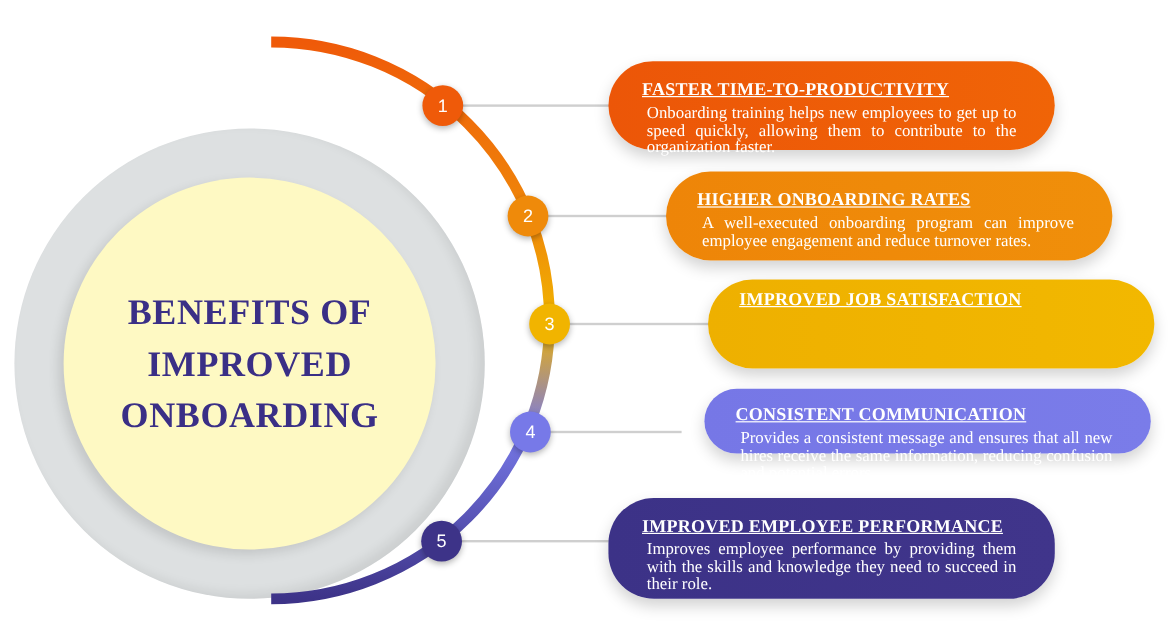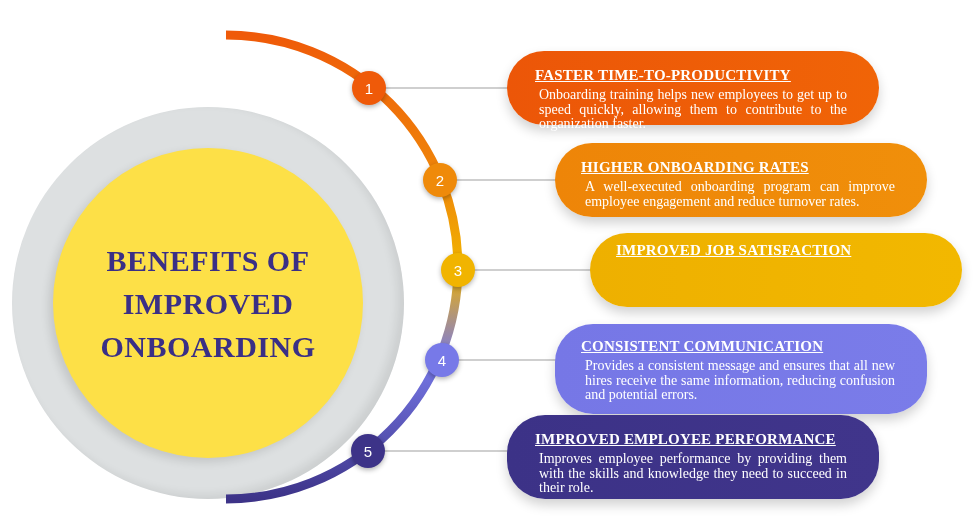--- a/index.html
+++ b/index.html
@@ -1,18 +1,18 @@
 <!DOCTYPE html>
 <html><head>
 <meta charset="utf-8">
 <style>
   html,body{margin:0;padding:0;background:#ffffff;}
   body{width:980px;height:529px;position:relative;overflow:hidden;font-family:"Liberation Serif","DejaVu Serif",serif;}
   .ring{position:absolute;left:12px;top:107px;width:392px;height:392px;border-radius:50%;background:#dde0e1;box-shadow:inset -6px -4px 10px rgba(0,0,0,0.08);}
-  .core{position:absolute;left:53px;top:148px;width:310px;height:310px;border-radius:50%;background:#fde047;box-shadow:-4px 4px 10px rgba(0,0,0,0.12);display:flex;align-items:center;justify-content:center;}
+  .core{position:absolute;left:53px;top:148px;width:310px;height:310px;border-radius:50%;background:#fef9c3;box-shadow:-4px 4px 10px rgba(0,0,0,0.12);display:flex;align-items:center;justify-content:center;}
   .title{color:#3a2f86;font-weight:bold;font-size:30px;line-height:43px;text-align:center;letter-spacing:0.5px;}
   svg.arc{position:absolute;left:0;top:0;}
   .node{position:absolute;width:34px;height:34px;border-radius:50%;color:#fff;font-family:"Liberation Sans",sans-serif;font-size:15px;display:flex;align-items:center;justify-content:center;box-shadow:0 2px 5px rgba(0,0,0,0.3);}
   .conn{position:absolute;height:2px;background:#cfcfcf;}
   .card{position:absolute;border-radius:38px;color:#fff;box-shadow:0 6px 12px rgba(0,0,0,0.18);box-sizing:border-box;padding:0 28px;}
   .card h3{margin:0;font-size:15px;font-weight:bold;line-height:18px;letter-spacing:0.2px;text-decoration:underline;}
   .card p{margin:4px;font-size:14px;line-height:14.5px;text-align:justify;}
 </style>
 </head>
 <body>
@@ -65,20 +65,20 @@
   <h3>FASTER TIME-TO-PRODUCTIVITY</h3>
   <p>Onboarding training helps new employees to get up to speed quickly, allowing them to contribute to the organization faster.</p>
 </div>
 <div class="card" style="left:555px;top:143px;width:372px;height:74px;padding-top:15px;padding-left:26px;background:linear-gradient(90deg,#ee8508,#f08f0a);">
   <h3>HIGHER ONBOARDING RATES</h3>
   <p>A well-executed onboarding program can improve employee engagement and reduce turnover rates.</p>
 </div>
 <div class="card" style="left:590px;top:233px;width:372px;height:74px;padding-top:8px;padding-left:26px;background:linear-gradient(90deg,#eeb000,#f2b800);">
   <h3>IMPROVED JOB SATISFACTION</h3>
 </div>
-<div class="card" style="left:555px;top:324px;width:372px;height:90px;padding-top:13px;padding-left:26px;background:linear-gradient(90deg,#7677e6,#7a7ce9);">
+<div class="card" style="left:587px;top:324px;width:372px;height:54px;padding-top:13px;padding-left:26px;background:linear-gradient(90deg,#7677e6,#7a7ce9);">
   <h3>CONSISTENT COMMUNICATION</h3>
   <p>Provides a consistent message and ensures that all new hires receive the same information, reducing confusion and potential errors.</p>
 </div>
 <div class="card" style="left:507px;top:415px;width:372px;height:84px;padding-top:15px;background:linear-gradient(90deg,#3c3287,#40358b);">
   <h3>IMPROVED EMPLOYEE PERFORMANCE</h3>
   <p>Improves employee performance by providing them with the skills and knowledge they need to succeed in their role.</p>
 </div>
 
 </body></html>

